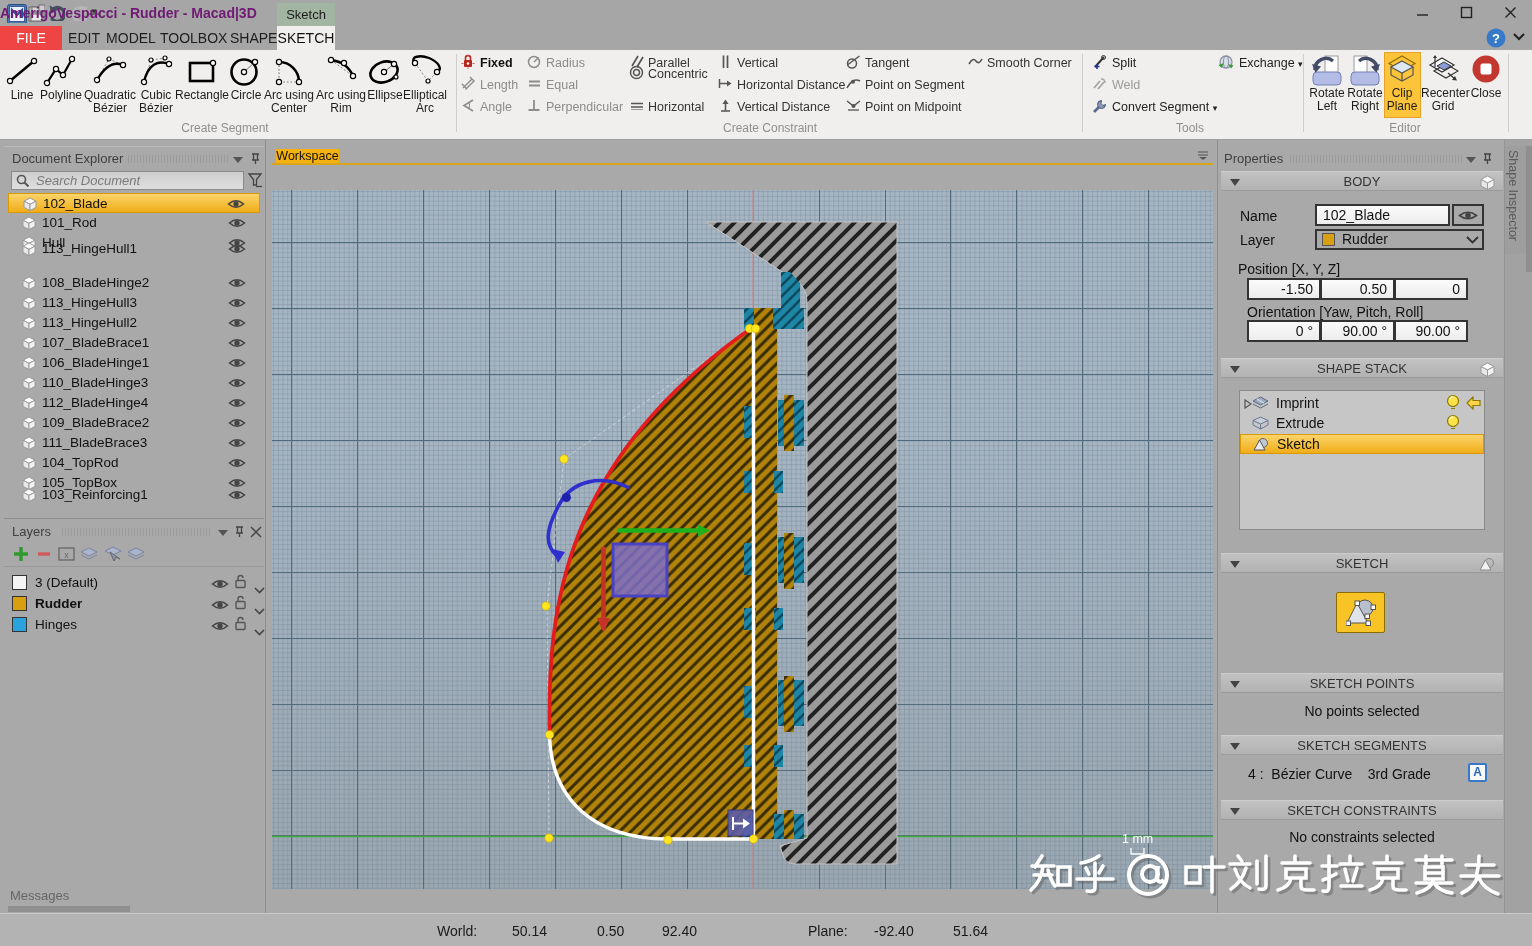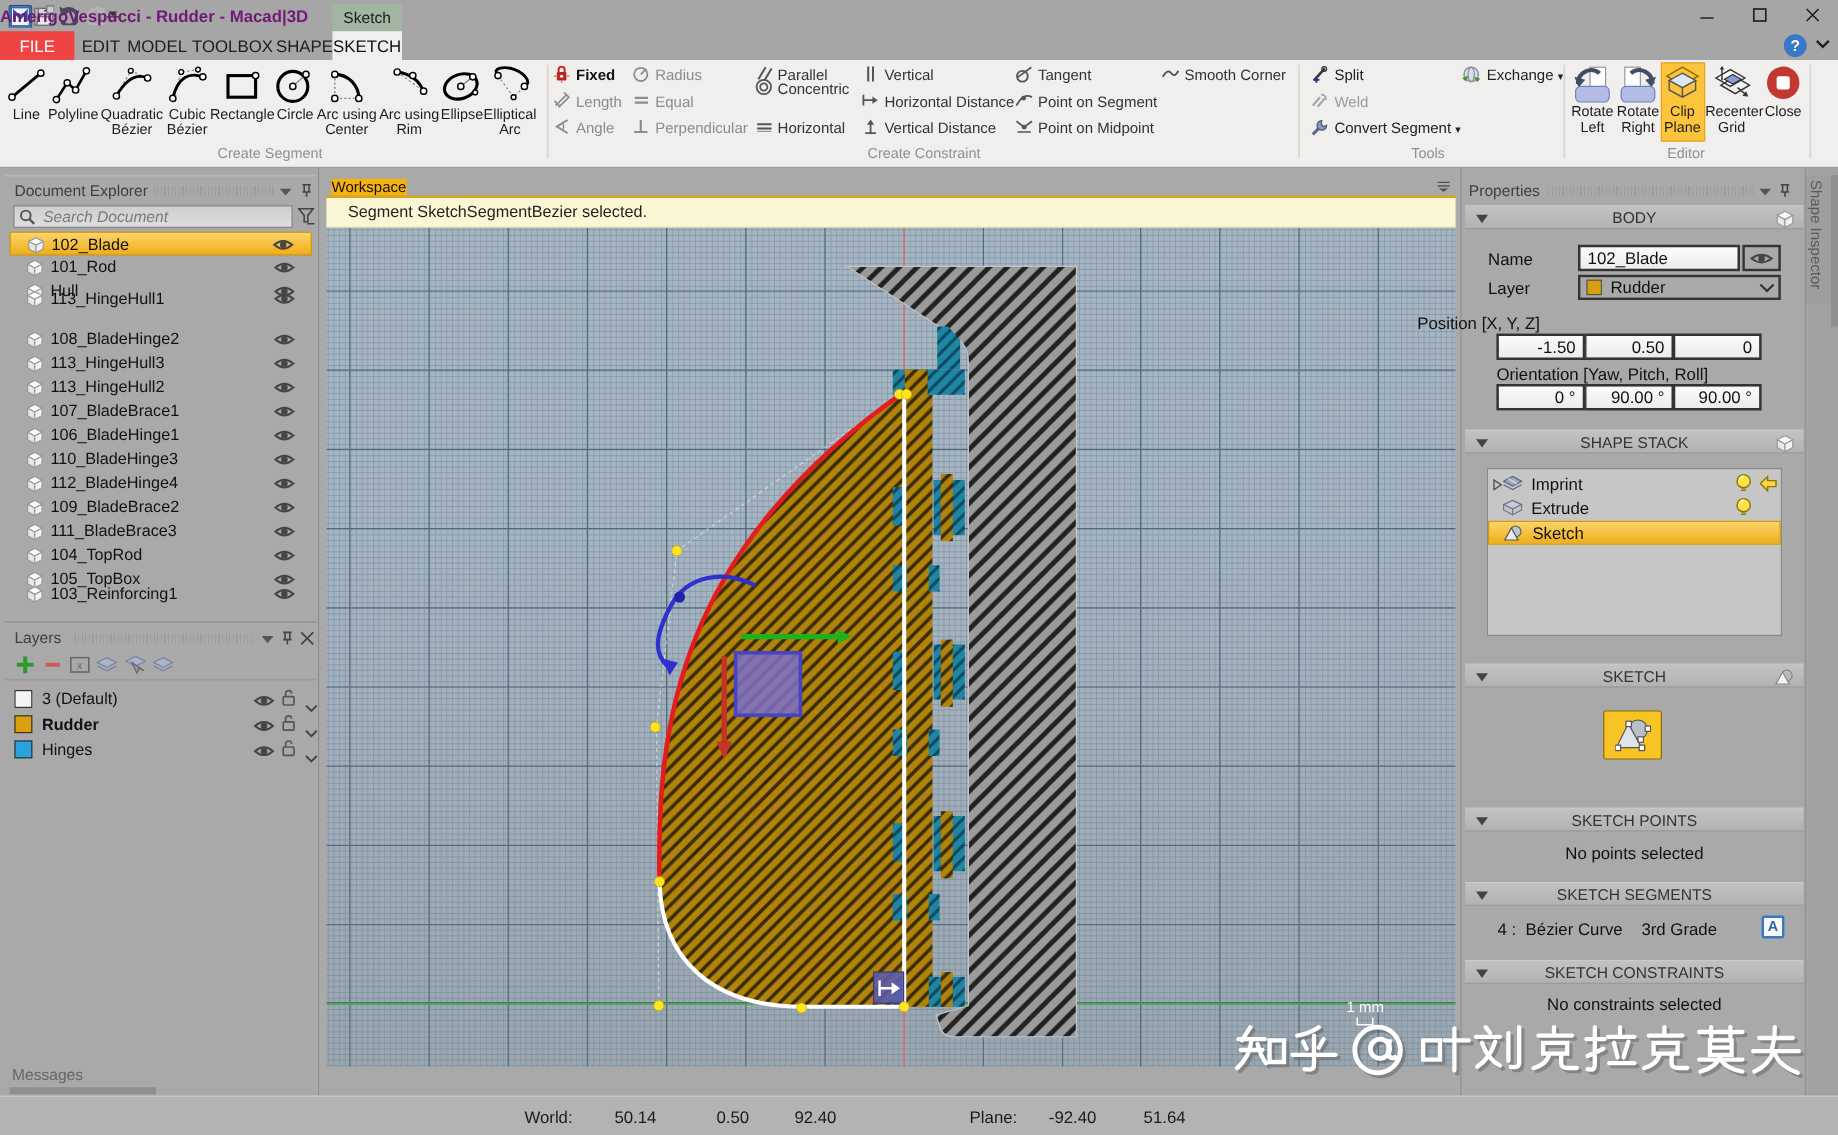--- a/index.html
+++ b/index.html
@@ -507,21 +507,20 @@
     <div class="abs" style="left:10px;top:888px;font-size:13px;color:#666">Messages</div>
     <div class="abs" style="left:8px;top:906px;width:122px;height:6px;background:#8f8f8f"></div>
 <div class="abs" style="left:4px;top:146px;width:260px;height:1px;background:#bbb"></div>
 <div class="abs" style="left:272px;top:142px;width:941px;height:21px;background:#a9a9a9"></div>
     <div class="abs" style="left:276px;top:149px;width:63px;height:14px;background:#f5b211;font-size:12.5px;color:#111;text-align:center;line-height:14px">Workspace</div>
     <svg class="abs" style="left:1197px;top:150px" width="12" height="10">
       <path d="M1 2 H11 M1 5 H11" stroke="#555" stroke-width="1.2"></path>
       <path d="M2 7 L6 10 L10 7 Z" fill="#555"></path>
     </svg>
     <div class="abs" style="left:272px;top:163px;width:941px;height:2px;background:#d9a51b"></div>
-    <div class="abs" style="left:272px;top:165px;width:941px;height:25px;background:#fbf6d3;border-bottom:1px solid #d8d2a8;font-size:13.5px;color:#222;line-height:23px;padding-left:18px">Segment SketchSegmentBezier selected.</div>
     <svg class="abs" style="left:272px;top:190px" width="941" height="699">
       <defs>
         <pattern id="hb" width="11.5" height="11.5" patternUnits="userSpaceOnUse">
           <rect width="11.5" height="11.5" fill="#b1830b"></rect>
           <path d="M-3 3 L3 -3 M0 11.5 L11.5 0 M8.5 14.5 L14.5 8.5" stroke="#382c04" stroke-width="3"></path>
         </pattern>
         <pattern id="hg" width="15" height="15" patternUnits="userSpaceOnUse">
           <rect width="15" height="15" fill="#9b9b9b"></rect>
           <path d="M-4 4 L4 -4 M0 15 L15 0 M11 19 L19 11" stroke="#212121" stroke-width="4"></path>
         </pattern>
@@ -611,21 +610,21 @@
     <div class="abs" style="left:1452px;top:204px;width:32px;height:22px;border:2px solid #333"></div>
     <svg class="abs" style="left:1458px;top:209px" width="20" height="13">
       <path d="M1.5 6.5 Q10 0 18.5 6.5 Q10 13 1.5 6.5 Z" fill="none" stroke="#444" stroke-width="1.6"></path>
       <circle cx="10" cy="6.5" r="2.8" fill="#444"></circle>
     </svg>
     <div class="lbl" style="left:1240px;top:232px">Layer</div>
     <div class="abs" style="left:1315px;top:229px;width:169px;height:21px;border:2px solid #333;font-size:14px;color:#111;line-height:17px"><span style="display:inline-block;width:13px;height:13px;background:#d8a011;border:1px solid #555;vertical-align:-2px;margin:0 7px 0 5px"></span>Rudder</div>
     <svg class="abs" style="left:1466px;top:236px" width="13" height="8">
       <path d="M1 1 L6.5 6.5 L12 1" stroke="#333" stroke-width="1.8" fill="none"></path>
     </svg>
-    <div class="lbl" style="left:1181px;top:261px">Position [X, Y, Z]</div>
+    <div class="lbl" style="left:1238px;top:261px">Position [X, Y, Z]</div>
     <div class="fld" style="left:1247px;top:278px;width:74px;height:22px;line-height:18px;text-align:right;padding-right:6px;border-left:2px solid #333">-1.50</div>
     <div class="fld" style="left:1321px;top:278px;width:74px;height:22px;line-height:18px;text-align:right;padding-right:6px;border-left:1px solid #333">0.50</div>
     <div class="fld" style="left:1395px;top:278px;width:73px;height:22px;line-height:18px;text-align:right;padding-right:6px;border-left:1px solid #333">0</div>
     <div class="lbl" style="left:1247px;top:304px">Orientation [Yaw, Pitch, Roll]</div>
     <div class="fld" style="left:1247px;top:320px;width:74px;height:22px;line-height:18px;text-align:right;padding-right:6px;border-left:2px solid #333">0 °</div>
     <div class="fld" style="left:1321px;top:320px;width:74px;height:22px;line-height:18px;text-align:right;padding-right:6px;border-left:1px solid #333">90.00 °</div>
     <div class="fld" style="left:1395px;top:320px;width:73px;height:22px;line-height:18px;text-align:right;padding-right:6px;border-left:1px solid #333">90.00 °</div>
     <div class="sechead" style="top:358px"><span class="tri"></span>SHAPE STACK<svg class="abs" style="right:8px;top:3px" width="15" height="15">
         <path d="M7.5 1 L14 4.5 L7.5 8 L1 4.5 Z" fill="#fbfbfb" stroke="#9a9a9a"></path>
         <path d="M1 4.5 L7.5 8 L7.5 14.5 L1 11 Z" fill="#e8e8e8" stroke="#9a9a9a"></path>

